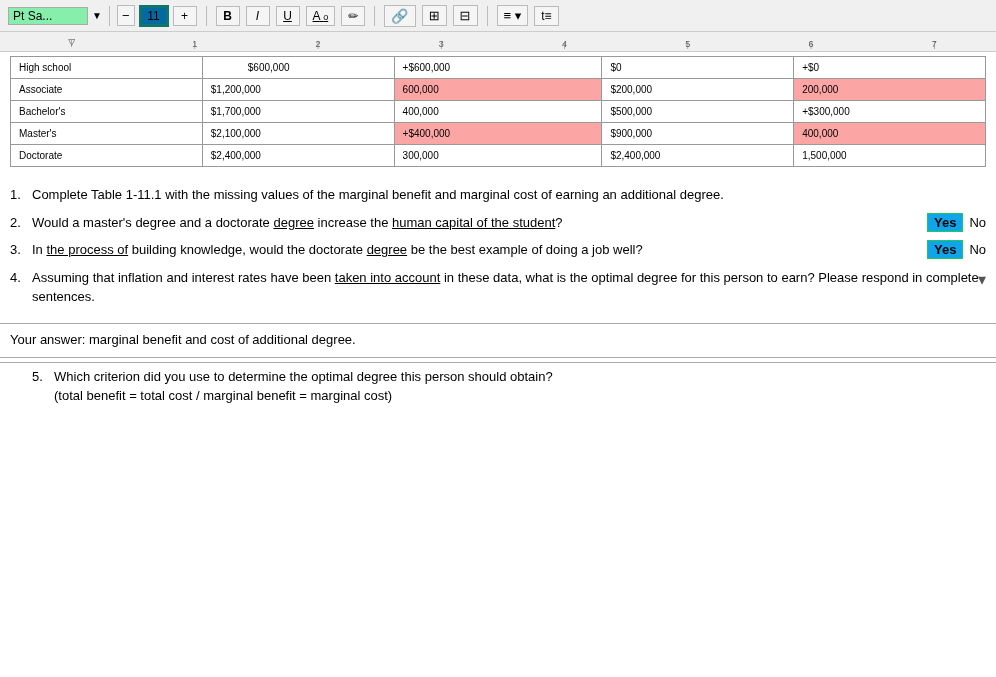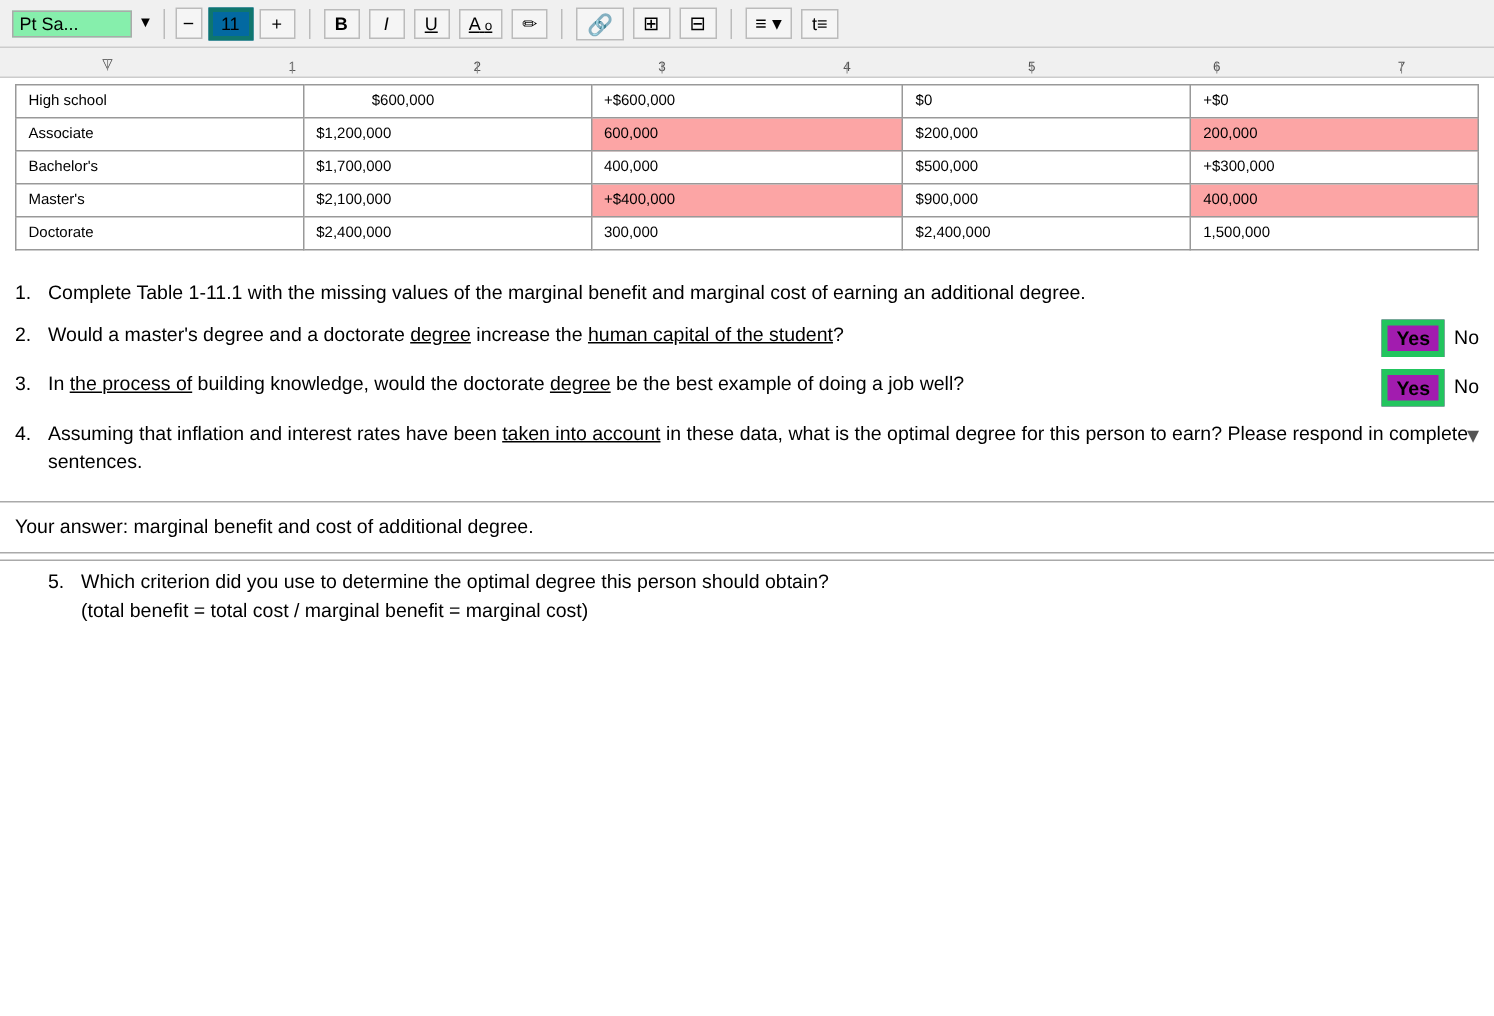--- a/index.html
+++ b/index.html
@@ -135,22 +135,22 @@
     }
     .question-text .underline { text-decoration: underline; }
     .yes-no {
       display: flex;
       align-items: center;
       gap: 6px;
       margin-left: 10px;
       flex-shrink: 0;
     }
     .yes-btn {
-      background: #a21caf;
-      border: 4px solid #22c55e;
+      background: #0ea5e9;
+      border: 1px solid #22c55e;
       padding: 1px 6px;
       font-size: 13px;
       font-weight: bold;
       cursor: pointer;
       margin-left: 29px;
     }
 
     .question-4 {
       display: flex;
       align-items: flex-start;

